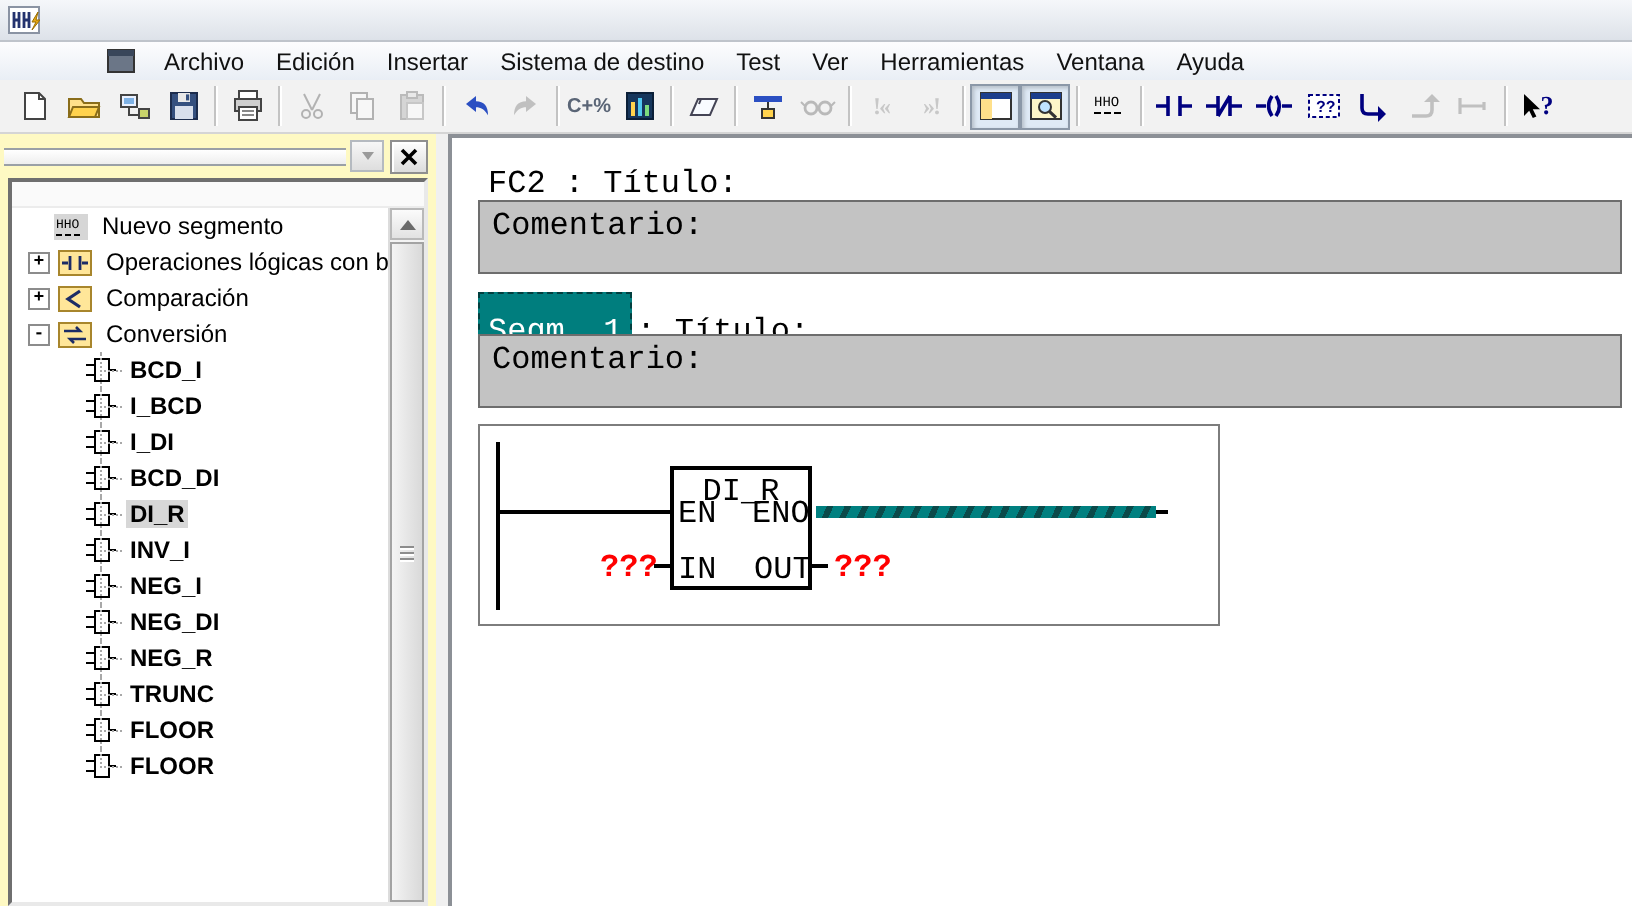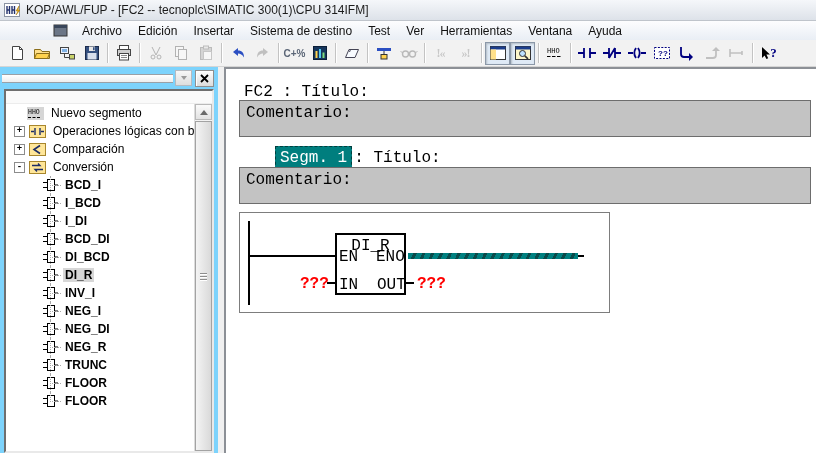--- a/index.html
+++ b/index.html
@@ -24,21 +24,21 @@
     background:#f2f2f2;border-bottom:1px solid #d5d5d5;display:flex;align-items:center;padding-left:4px;box-sizing:border-box;}
   .tbtn{width:25px;height:23px;display:flex;align-items:center;justify-content:center;
     border:1px solid transparent;box-sizing:border-box;background:transparent;padding:0;}
   .tbtn.pressed{border:1px solid #8b98a8;background:#dfeaf6;box-shadow:inset 1px 1px 2px rgba(0,0,0,.2);}
   .tbtn.disabled{opacity:.4;filter:grayscale(1);}
   .tsep{width:1px;height:20px;background:#c3c3c3;box-shadow:1px 0 0 #fff;margin:0 3px;}
   .glyphtxt{font:bold 10px "Liberation Sans",sans-serif;color:#5a6576;}
   .glyphnav{font:bold 12px "Liberation Serif",serif;color:#8a8a8a;letter-spacing:-1px;}
 
   
-  .sidebar{position:absolute;left:0;top:67px;width:218px;height:386px;background:#7dd3fc;}
+  .sidebar{position:absolute;left:0;top:67px;width:218px;height:386px;background:#fef9c3;}
   .combostrip{position:absolute;left:2px;top:4px;right:4px;height:14px;display:flex;align-items:center;}
   .combolines{flex:1;height:7px;border-top:1px solid #9aa0a6;border-bottom:1px solid #9aa0a6;background:linear-gradient(#fff,#eee);margin-right:2px;}
   .dropbtn{width:15px;height:14px;border:1px solid #b5bac0;background:linear-gradient(#f7f7f7,#dedede);
     display:flex;align-items:center;justify-content:center;}
   .dropbtn .tri{width:0;height:0;border-left:3px solid transparent;border-right:3px solid transparent;border-top:4px solid #9a9a9a;}
   .closebtn{width:17px;height:15px;margin-left:3px;border:1px solid #8f8f8f;
     background:linear-gradient(#fefefe,#dcdcdc);display:flex;align-items:center;justify-content:center;
     box-shadow:1px 1px 0 #fff inset;}
   .treebox{position:absolute;left:4px;top:22px;right:4px;bottom:0;
     border:2px solid;border-color:#6f6f6f #e9e9e9 #e9e9e9 #6f6f6f;background:#fff;overflow:hidden;}
@@ -67,21 +67,21 @@
 
   
   .main{position:absolute;left:224px;top:67px;right:0;bottom:0;background:#fff;
     border-left:2px solid #8c9096;border-top:2px solid #8c9096;}
   .mono{font-family:"Liberation Mono","DejaVu Sans Mono",monospace;font-size:16px;color:#000;}
   .fctitle{position:absolute;left:18px;top:14px;}
   .comment{position:absolute;left:13px;width:572px;height:37px;background:#c3c3c3;
     border:1px solid #6d6d6d;box-sizing:border-box;padding:3px 6px;}
   .c1{top:31px;} .c2{top:98px;}
   .segline{position:absolute;left:13px;top:77px;display:flex;align-items:center;}
-  .segchip{background:#007e7e;color:#fff;padding:2px 4px;border:1px dashed #013f3f;margin-right:2px;margin-left:36px;}
+  .segchip{background:#007e7e;color:#fff;padding:10px 4px;border:1px dashed #013f3f;margin-right:2px;}
   .network{position:absolute;left:13px;top:143px;width:369px;height:99px;border:1px solid #7d7d7d;background:#fff;}
   .rail{position:absolute;left:8px;top:8px;width:2px;height:84px;background:#000;}
   .wire{position:absolute;background:#000;height:2px;}
   .blk{position:absolute;left:95px;top:20px;width:71px;height:62px;border:2px solid #000;box-sizing:border-box;background:#fff;}
   .blk .btitle{position:absolute;left:0;right:0;top:2px;text-align:center;}
   .pin{position:absolute;}
   .selwire{position:absolute;left:168px;top:40px;width:170px;height:6px;
     background:repeating-linear-gradient(115deg,#008080 0 5px,#0b4a4a 5px 8px);}
   .seltail{position:absolute;left:338px;top:42px;width:6px;height:2px;background:#000;}
   .qqq{color:#f00;font-weight:bold;position:absolute;}
@@ -94,21 +94,20 @@
 
   <div class="titlebar">
     <span>
       <svg width="16" height="16">
           <rect x="0.5" y="1.5" width="15" height="13" fill="#fff" stroke="#8a93a3"></rect>
           <path d="M3 4v8M5.5 4v8M3 8h2.5" stroke="#24336e" stroke-width="1.4" fill="none"></path>
           <path d="M8 4v8M10.5 4v8M8 8h2.5" stroke="#24336e" stroke-width="1.4" fill="none"></path>
           <path d="M12 13l2-4h-2l3-5-1 4h2z" fill="#e8a913" stroke="#9a6d00" stroke-width="0.5"></path>
         </svg>
     </span>
-    <span class="ttext">KOP/AWL/FUP  - [FC2 -- tecnoplc\SIMATIC 300(1)\CPU 314IFM]</span>
   </div>
 
   <div class="menubar">
     <span class="childwin">
       <svg width="15" height="13">
           <rect x="1" y="1" width="13" height="11" fill="#6b7687" stroke="#2f3razor642" stroke-width="0"></rect>
           <rect x="1" y="1" width="13" height="11" fill="none" stroke="#333"></rect>
           <rect x="1" y="1" width="13" height="3" fill="#39465a"></rect>
         </svg>
     </span>
@@ -442,29 +441,20 @@
           </div>
         <div class="ti lvl1">
             <span class="icon">
               <svg width="16" height="14">
                 <rect x="5.5" y="1.5" width="7" height="11" fill="#fff" stroke="#000"></rect>
                 <path d="M1 4.5h4.5M1 9.5h4.5M12.5 7h3.5" stroke="#000"></path>
               </svg>
             </span>
             <span class="lbl">BCD_DI</span>
           </div>
-        <div class="ti lvl1">
-            <span class="icon">
-              <svg width="16" height="14">
-                <rect x="5.5" y="1.5" width="7" height="11" fill="#fff" stroke="#000"></rect>
-                <path d="M1 4.5h4.5M1 9.5h4.5M12.5 7h3.5" stroke="#000"></path>
-              </svg>
-            </span>
-            <span class="lbl">DI_BCD</span>
-          </div>
         <div class="ti lvl1 sel">
             <span class="icon">
               <svg width="16" height="14">
                 <rect x="5.5" y="1.5" width="7" height="11" fill="#fff" stroke="#000"></rect>
                 <path d="M1 4.5h4.5M1 9.5h4.5M12.5 7h3.5" stroke="#000"></path>
               </svg>
             </span>
             <span class="lbl">DI_R</span>
           </div>
         <div class="ti lvl1">

